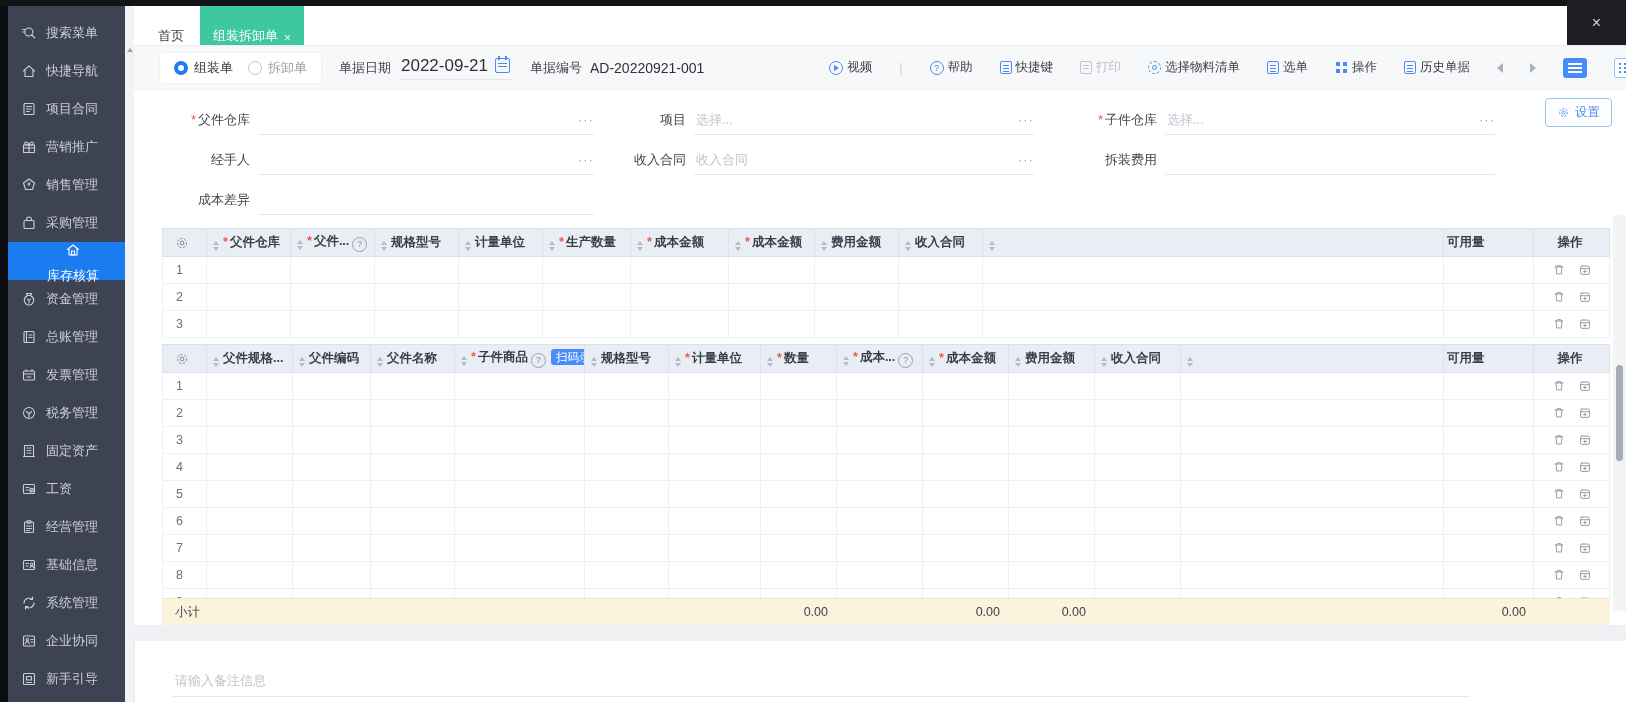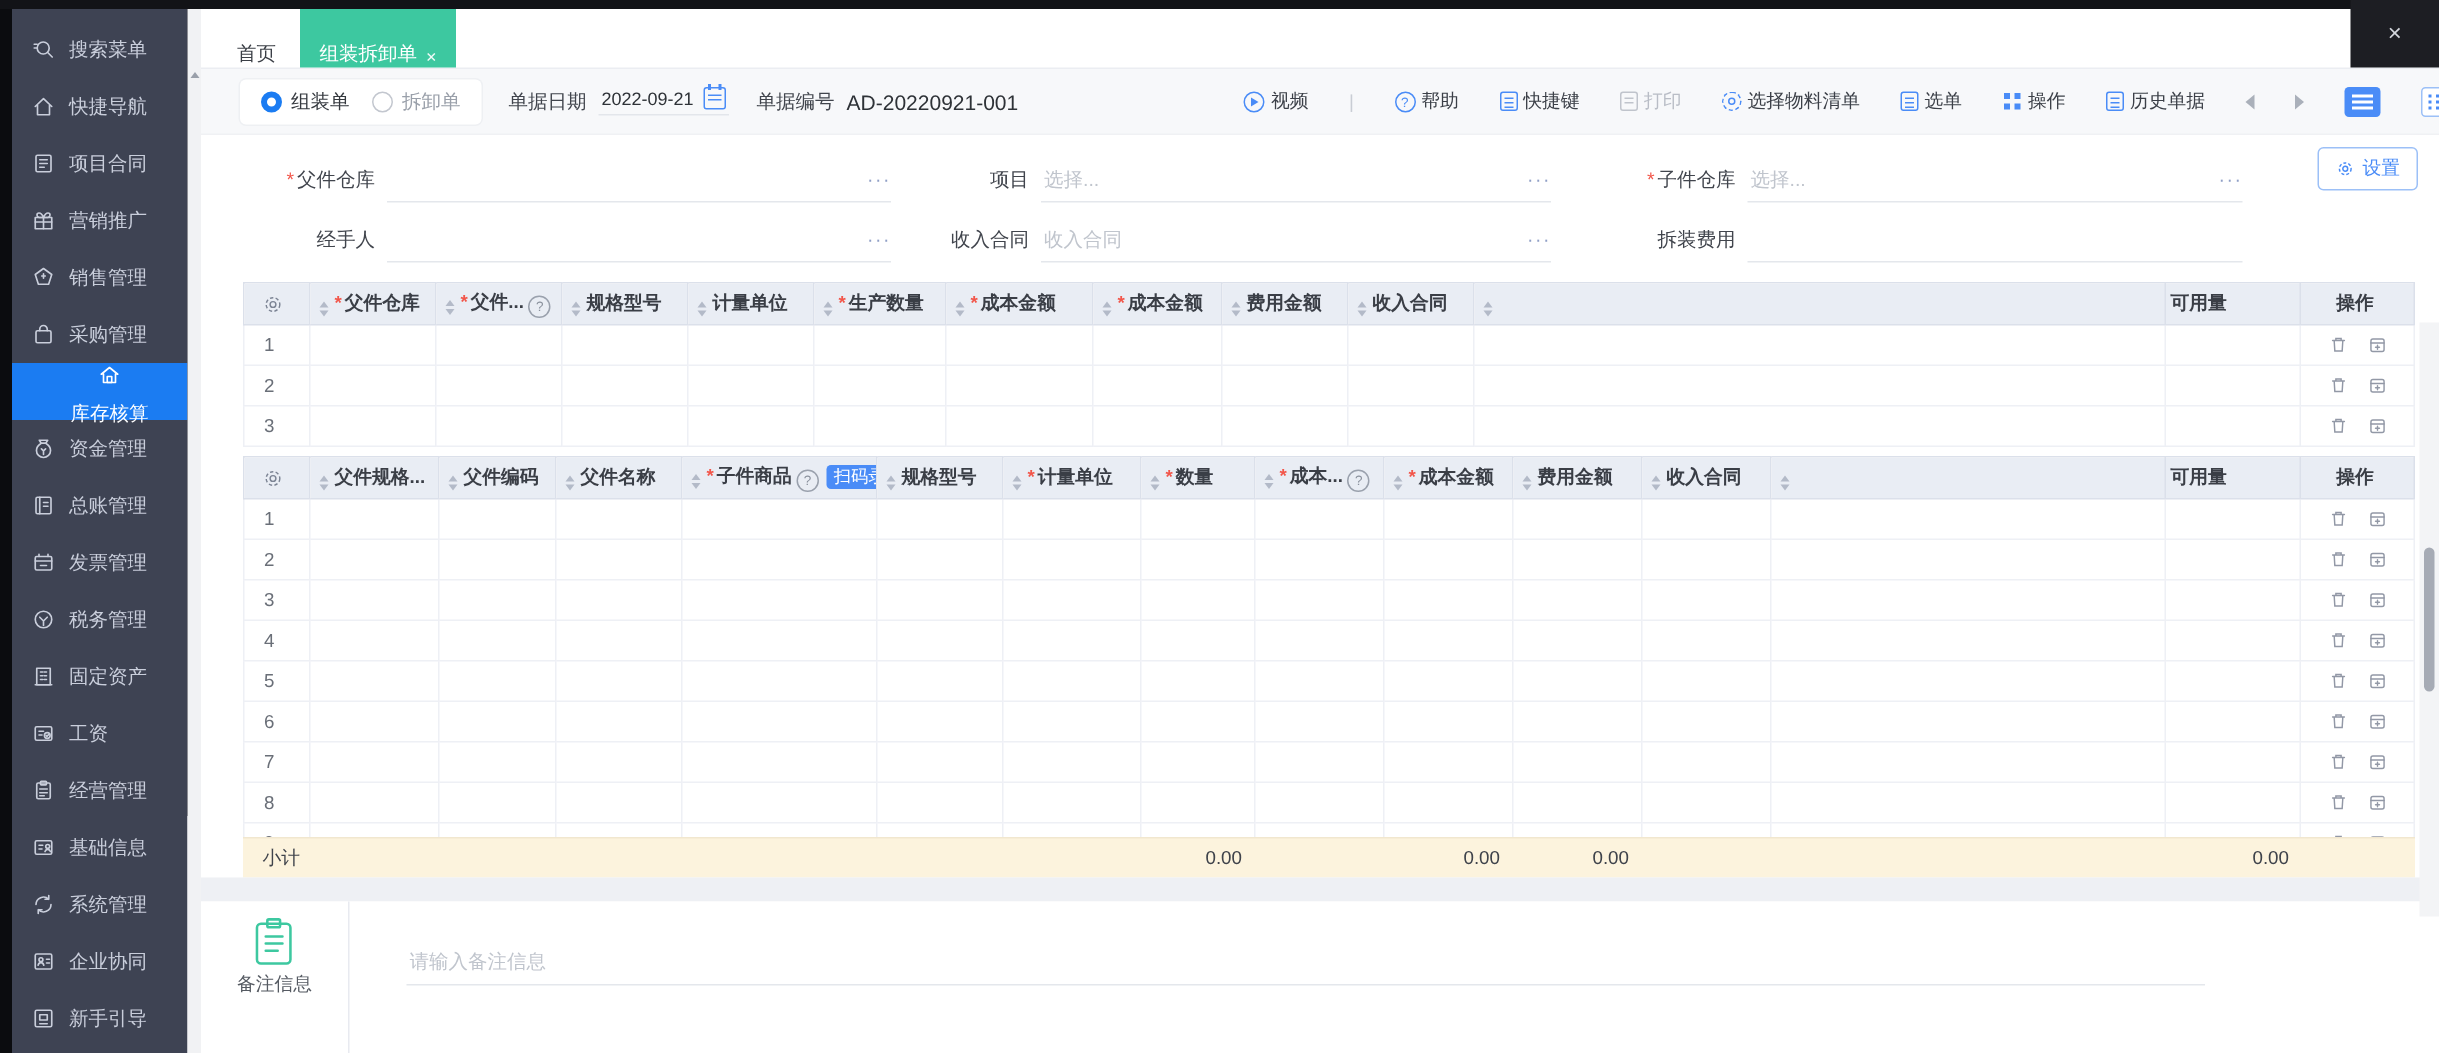--- a/index.html
+++ b/index.html
@@ -26,21 +26,21 @@
   .win-close{cursor:pointer;}
   
   .doc-toolbar{height:43px;background:#f7f8fa;display:flex;align-items:center;padding-left:26px;gap:18px;border-bottom:1px solid #f0f1f4;flex:none;overflow:hidden;}
   .radio-card{background:#fff;border-radius:4px;height:30px;display:flex;align-items:center;gap:15px;padding:0 14px;box-shadow:0 0 0 1px #eef0f3;flex:none;}
   .radio-card label{display:flex;align-items:center;gap:6px;font-size:13px;color:#35393f;cursor:pointer;}
   .radio-card label.off{color:#9aa0aa;}
   .radio{width:14px;height:14px;border-radius:50%;border:1px solid #c3c7cf;box-sizing:border-box;background:#fff;flex:none;}
   .radio.on{border:4px solid #1b7cf2;}
   .fld{display:flex;align-items:center;gap:8px;font-size:13px;color:#41454d;flex:none;}
   .date-box{display:flex;align-items:center;gap:7px;border-bottom:1px solid #e3e6eb;padding:0 2px 3px 2px;}
-  .date-val{font-size:12px;color:#2e3237;}
+  .date-val{font-size:17px;color:#2e3237;}
   .no-val{font-size:14px;color:#2e3237;}
   .cal{width:15px;height:15px;border:1px solid #4a8cf7;border-radius:2px;position:relative;box-sizing:border-box;cursor:pointer;flex:none;}
   .cal::before{content:"";position:absolute;top:-3px;left:2px;width:2px;height:4px;background:#4a8cf7;box-shadow:7px 0 0 #4a8cf7;}
   .cal::after{content:"";position:absolute;left:2px;right:2px;top:4px;height:1px;background:#4a8cf7;box-shadow:0 3px 0 #4a8cf7;}
   .toolbar-right{margin-left:auto;display:flex;align-items:center;gap:27px;font-size:12.5px;color:#3c4048;flex:none;padding-right:0;}
   .tb{display:flex;align-items:center;gap:4px;cursor:pointer;white-space:nowrap;}
   .tb.disabled{color:#b9bdc6;}
   .tb-sep{color:#c9cdd4;}
   .ci{width:14px;height:14px;border:1px solid #4a8cf7;border-radius:50%;display:inline-flex;align-items:center;justify-content:center;color:#4a8cf7;font-size:9px;box-sizing:border-box;flex:none;}
   .ci.play i{display:block;width:0;height:0;border-left:5px solid #4a8cf7;border-top:3px solid transparent;border-bottom:3px solid transparent;margin-left:1px;font-style:normal;}
@@ -364,20 +364,26 @@
           <span class="f-label ml2"><span>收入合同</span></span>
           <span class="f-input w2">
               <input placeholder="收入合同" style="">
               <span class="more">···</span>
             </span>
           <span class="f-label ml3"><span>拆装费用</span></span>
           <span class="f-input w3">
               <input style="">
             </span>
         </div>
+        <div class="frow">
+          <span class="f-label"><span>成本差异</span></span>
+          <span class="f-input w1">
+              <input style="">
+            </span>
+        </div>
         <div class="settings-btn">
           <svg viewBox="0 0 16 16">
               <circle cx="8" cy="8" r="2"></circle>
               <circle cx="8" cy="8" r="4.8" stroke-dasharray="2.4 1.7"></circle>
             </svg>
           <span>设置</span>
         </div>
       </div>
 
       <div class="tbl-zone">
@@ -809,28 +815,20 @@
           <span style="width:86px"></span>
           <span class="vfill"></span>
           <span class="rv" style="width:90px">0.00</span>
           <span style="width:76px"></span>
         </div>
       </div>
 
       <div class="gap-strip"></div>
 
       <div class="remark">
-        <div class="remark-left">
-          <svg viewBox="0 0 28 32">
-              <rect x="3" y="4.5" width="21" height="25" rx="2.5"></rect>
-              <rect x="9.5" y="1.8" width="8" height="5" rx="1"></rect>
-              <path d="M8.5 12.5h10.5M8.5 17h10.5M8.5 21.5h7.5"></path>
-            </svg>
-          <span class="remark-label">备注信息</span>
-        </div>
         <div class="remark-div"></div>
         <div class="remark-body">
           <input class="remark-input" placeholder="请输入备注信息" style="">
         </div>
       </div>
 
       <div class="vscroll">
           <div class="thumb"></div>
         </div>
     </main>

